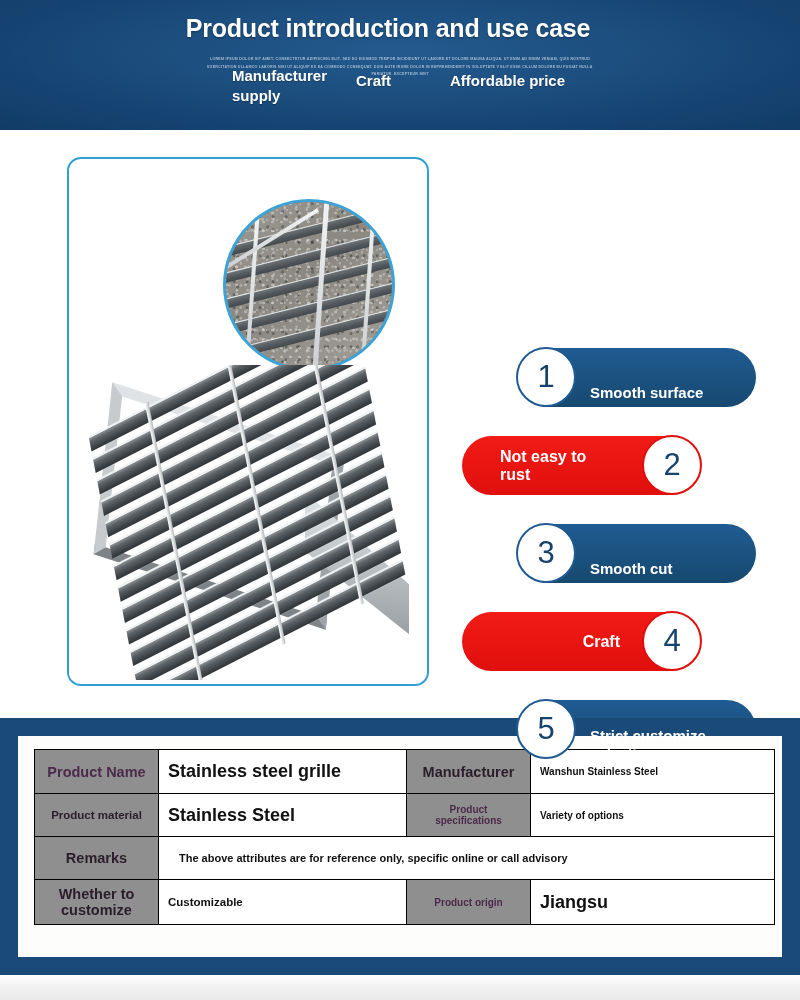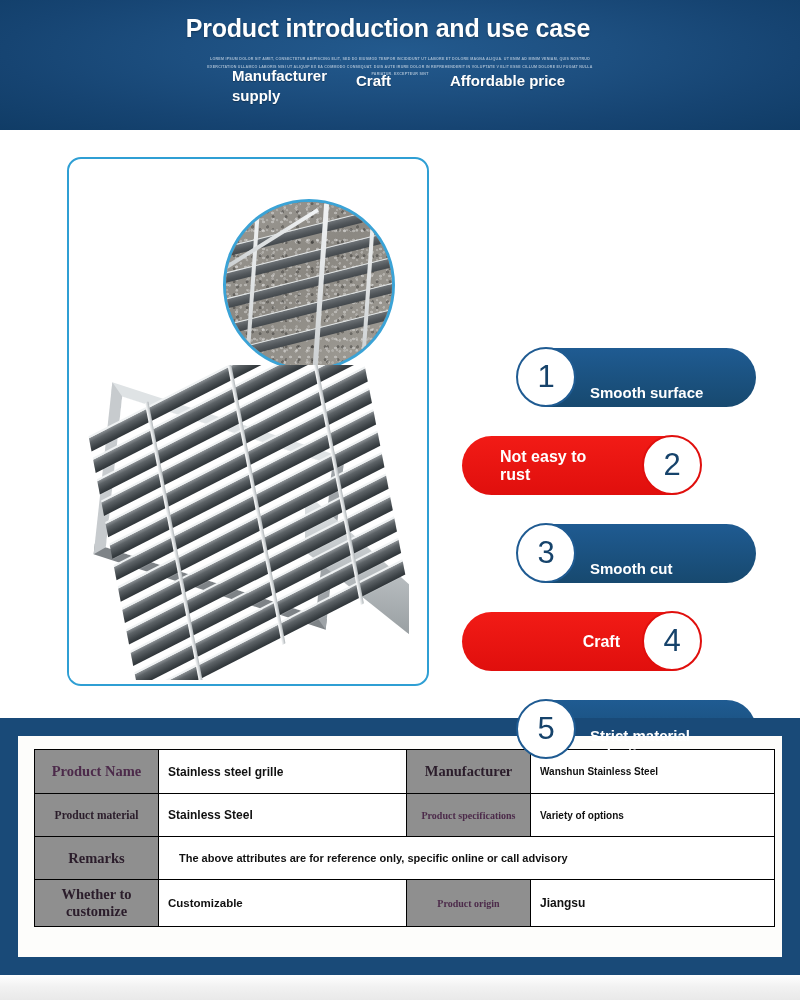--- a/index.html
+++ b/index.html
@@ -263,31 +263,30 @@
     vertical-align: middle;
     font-size: 10px;
     background: #ffffff;
     color: #111111;
   }
   .spec-table td.lbl {
     background: #8f8f8f;
     font-weight: bold;
     text-align: center;
     color: #2b1d2b;
-    font-family: Liberation Serif, serif;
   }
   .spec-table td.lbl.tint { color: #4c2a4a; }
   .spec-table td.val {
     font-weight: bold;
     text-align: left;
     color: #111111;
   }
   .spec-table td.lbl.big   { font-size: 14.5px; }
   .spec-table td.lbl.small { font-size: 11.5px; }
-  .spec-table td.val.big   { font-size: 12px; }
+  .spec-table td.val.big   { font-size: 18px; }
   .spec-table td.val.small { font-size: 11.5px; }
   .spec-table td.remark-val { font-weight: bold; font-size: 11px; padding-left: 20px; }
 
   .r-h { height: 44px; }
   .r-r { height: 43px; }
 
   .bottom-fade {
     position: absolute;
     left: 0; top: 975px;
     width: 800px; height: 25px;
@@ -369,21 +368,21 @@
       <div class="badge-label">Smooth cut</div>
     </div>
 
     <div class="badge red right-num badge-3">
       <div class="badge-label">Craft</div>
       <div class="badge-num at-right">4</div>
     </div>
 
     <div class="badge blue left-num badge-4">
       <div class="badge-num at-left">5</div>
-      <div class="badge-label">Strict material selection</div>
+      <div class="badge-label">Strict customize selection</div>
     </div>
 
   </div>
 </div>
 
 <div class="spec-panel">
   <div class="spec-inner">
     <table class="spec-table">
       <colgroup>
         <col style="width:124px">

